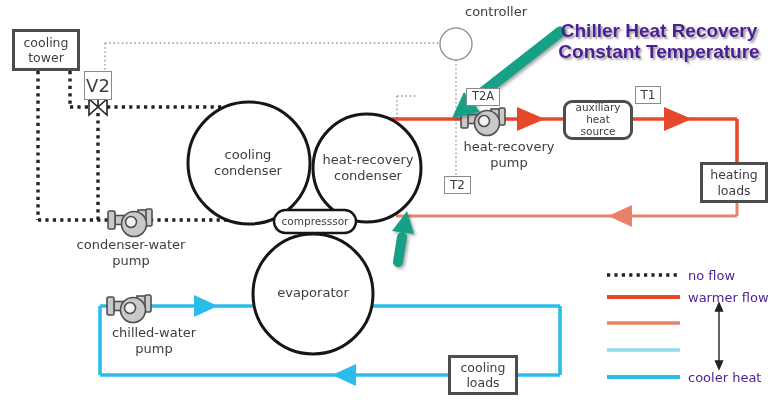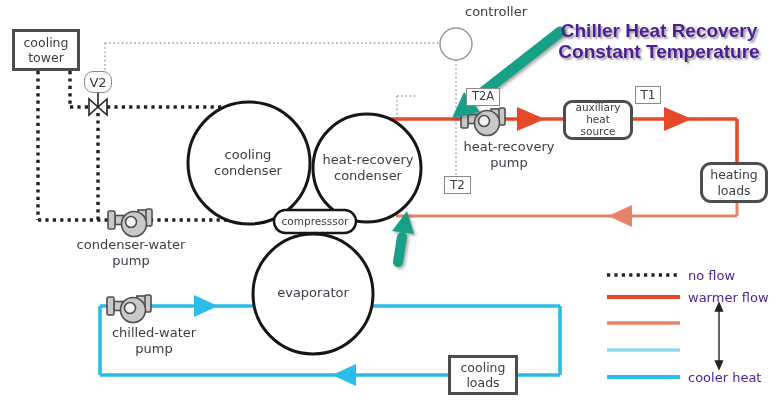--- a/index.html
+++ b/index.html
@@ -132,26 +132,26 @@
       <polygon points="719,369 715.5,361 722.5,361"></polygon>
     </g>
   </g>
 </svg>
 
   <div class="ov box" style="left:12px;top:29px;width:68px;height:42px;">cooling
 tower</div>
   <div class="ov box tiny" style="left:563px;top:100px;width:70px;height:40px;line-height:1.12;">auxiliary
 heat
 source</div>
-  <div class="ov box" style="left:700px;top:162px;width:68px;height:41px;border-radius:11px;">heating
+  <div class="ov box" style="left:700px;top:162px;width:68px;height:41px;">heating
 loads</div>
   <div class="ov box" style="left:448px;top:355px;width:70px;height:40px;">cooling
 loads</div>
 
-  <div class="ov sensor" style="left:84px;top:71px;width:28px;height:22px;font-size:13px;border-radius:9px;">V2</div>
+  <div class="ov sensor" style="left:84px;top:71px;width:28px;height:29px;font-size:18px;">V2</div>
   <div class="ov sensor" style="left:418px;top:88px;width:34px;height:18px;font-size:11.5px;margin-left:48px;">T2A</div>
   <div class="ov sensor" style="left:444px;top:176px;width:27px;height:18px;">T2</div>
   <div class="ov sensor" style="left:635px;top:86px;width:26px;height:18px;">T1</div>
 
   <div class="ov plbl" style="left:456px;top:4px;margin-left:40px;">controller</div>
   <div class="ov lbl" style="left:248px;top:163px;">cooling
 condenser</div>
   <div class="ov lbl" style="left:368px;top:168px;">heat-recovery
 condenser</div>
   <div class="ov lbl tiny" style="left:315px;top:221px;">compresssor</div>

